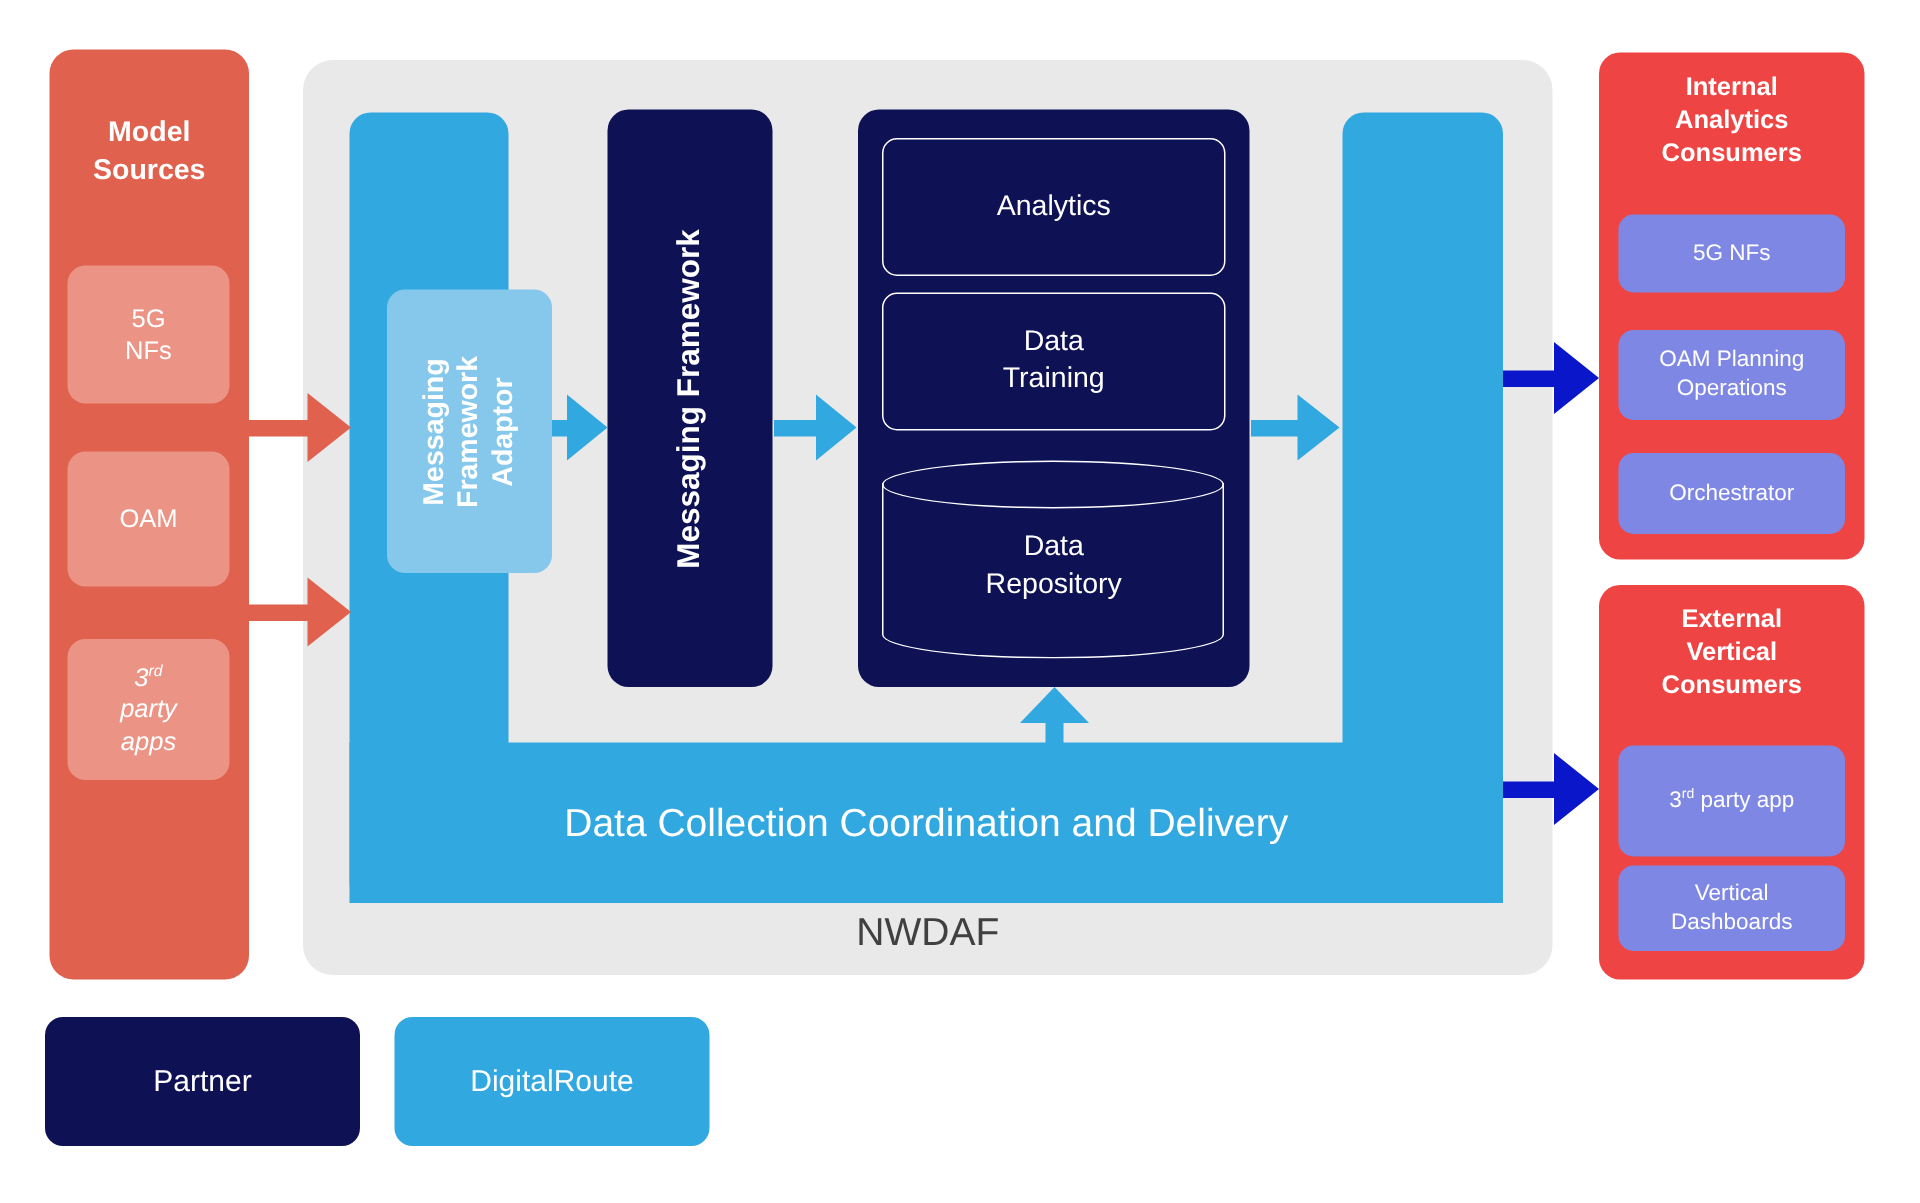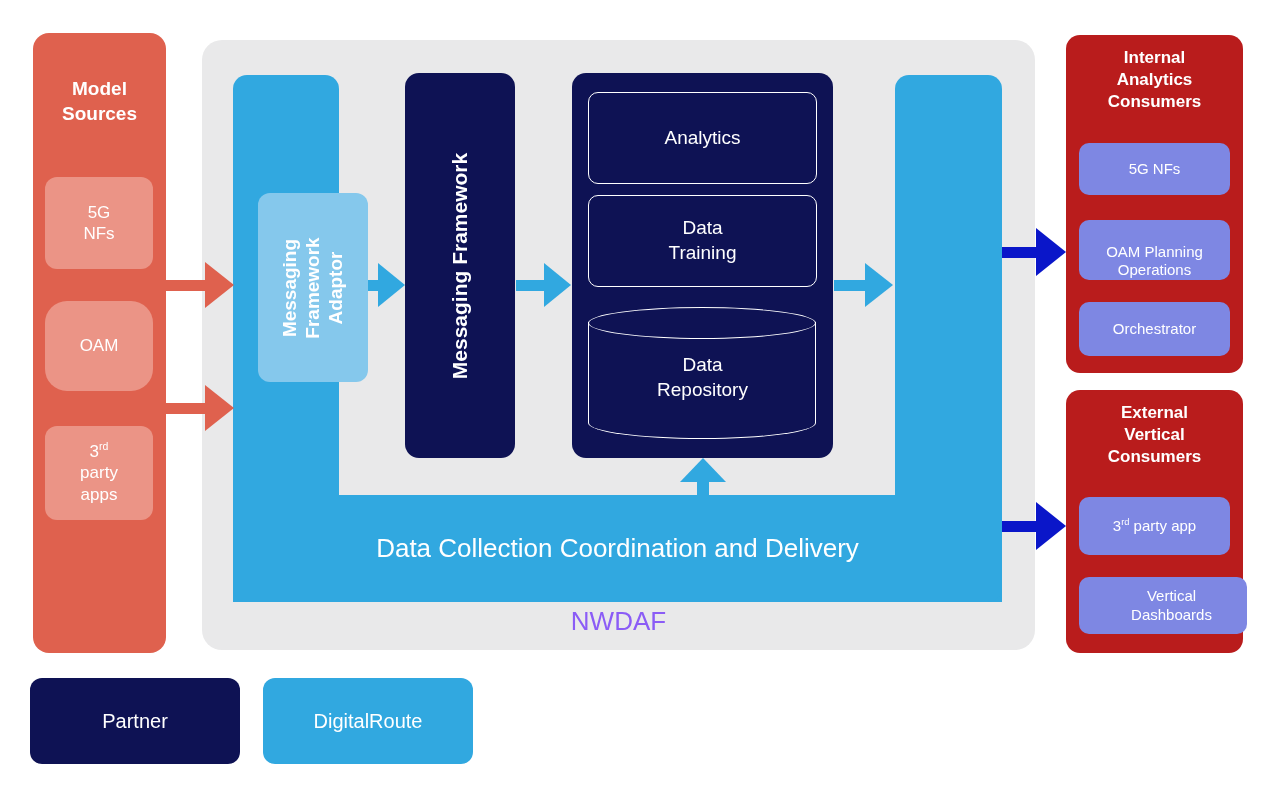--- a/index.html
+++ b/index.html
@@ -7,37 +7,37 @@
   .abs{position:absolute;}
   .flexc{display:flex;align-items:center;justify-content:center;text-align:center;}
 
   
   .bg-red{background:#DF614E;}
   .bg-red-light{background:#EB9486;}
   .bg-gray{background:#E9E9EA;}
   .bg-blue{background:#31A8E0;}
   .bg-blue-light{background:#85C8EC;}
   .bg-navy{background:#0E1254;}
-  .bg-royal{background:#b91c1c;}
+  .bg-royal{background:#ef4444;}
   .bg-purple{background:#7E87E3;}
 
   
   .src-box{left:33px;top:33px;width:133px;height:620px;border-radius:16px;}
   .src-title{left:33px;top:77px;width:133px;color:#fff;font-weight:bold;font-size:19px;line-height:1.3;text-align:center;}
   .src-title span{display:inline-block;width:92px;}
   .src-item{left:45px;width:108px;border-radius:12px;color:#fff;font-size:17px;line-height:1.25;}
   .src-5g{top:177px;height:92px;}
   .src-5g span{display:inline-block;width:40px;}
-  .src-oam{top:301px;height:90px;border-radius:22px;}
+  .src-oam{top:301px;height:90px;}
   .src-3rd{top:426px;height:94px;}
-  .src-3rd .wrapcol{display:inline-block;width:58px;}
+  .src-3rd .wrapcol{display:inline-block;width:58px;font-style:italic;}
 
   
   .nwdaf-box{left:202px;top:40px;width:833px;height:610px;border-radius:20px;}
-  .nwdaf-label{left:202px;top:606px;width:833px;text-align:center;color:#8b5cf6;font-size:26px;}
+  .nwdaf-label{left:202px;top:606px;width:833px;text-align:center;color:#404040;font-size:26px;}
 
   
   .bar-left{left:233px;top:75px;width:106px;height:527px;border-radius:14px 14px 0 0;}
   .bar-right{left:895px;top:75px;width:107px;height:527px;border-radius:14px 14px 0 0;}
   .bar-bottom{left:233px;top:495px;width:769px;height:107px;border-radius:0 0 14px 14px;}
   .dccd-label{left:233px;top:495px;width:769px;height:107px;color:#fff;font-size:26px;}
 
   
   .adaptor-box{left:258px;top:193px;width:110px;height:189px;border-radius:12px;}
   .vtext{position:absolute;left:50%;top:50%;transform:translate(-50%,-50%) rotate(-90deg);text-align:center;color:#fff;}
@@ -62,25 +62,25 @@
   .cyl-label span{display:inline-block;width:120px;}
 
   
   .cons-box{left:1066px;width:177px;border-radius:14px;}
   .int-box{top:35px;height:338px;}
   .ext-box{top:390px;height:263px;}
   .cons-title{position:absolute;left:0;top:12px;width:177px;text-align:center;color:#fff;font-weight:bold;font-size:17px;line-height:1.3;}
   .cons-title span{display:inline-block;width:110px;}
   .cons-item{position:absolute;left:13px;width:151px;border-radius:10px;color:#fff;font-size:15px;line-height:1.25;}
   .ci-5g{top:108px;height:52px;}
-  .ci-oam{top:185px;height:60px;align-items:flex-end;}
+  .ci-oam{top:185px;height:60px;}
   .ci-oam span{display:inline-block;width:112px;}
   .ci-orch{top:267px;height:54px;}
-  .ci-3rd{top:107px;height:58px;}
-  .ci-vert{top:187px;height:57px;padding-left:17px;}
+  .ci-3rd{top:107px;height:74px;}
+  .ci-vert{top:187px;height:57px;}
   .ci-vert span{display:inline-block;width:100px;}
 
   
   .leg{top:678px;width:210px;height:86px;border-radius:12px;color:#fff;font-size:20px;}
   .leg-partner{left:30px;}
   .leg-dr{left:263px;}
 
   
   .sh{position:absolute;}
   .hd{position:absolute;width:0;height:0;border-style:solid;border-color:transparent;}

